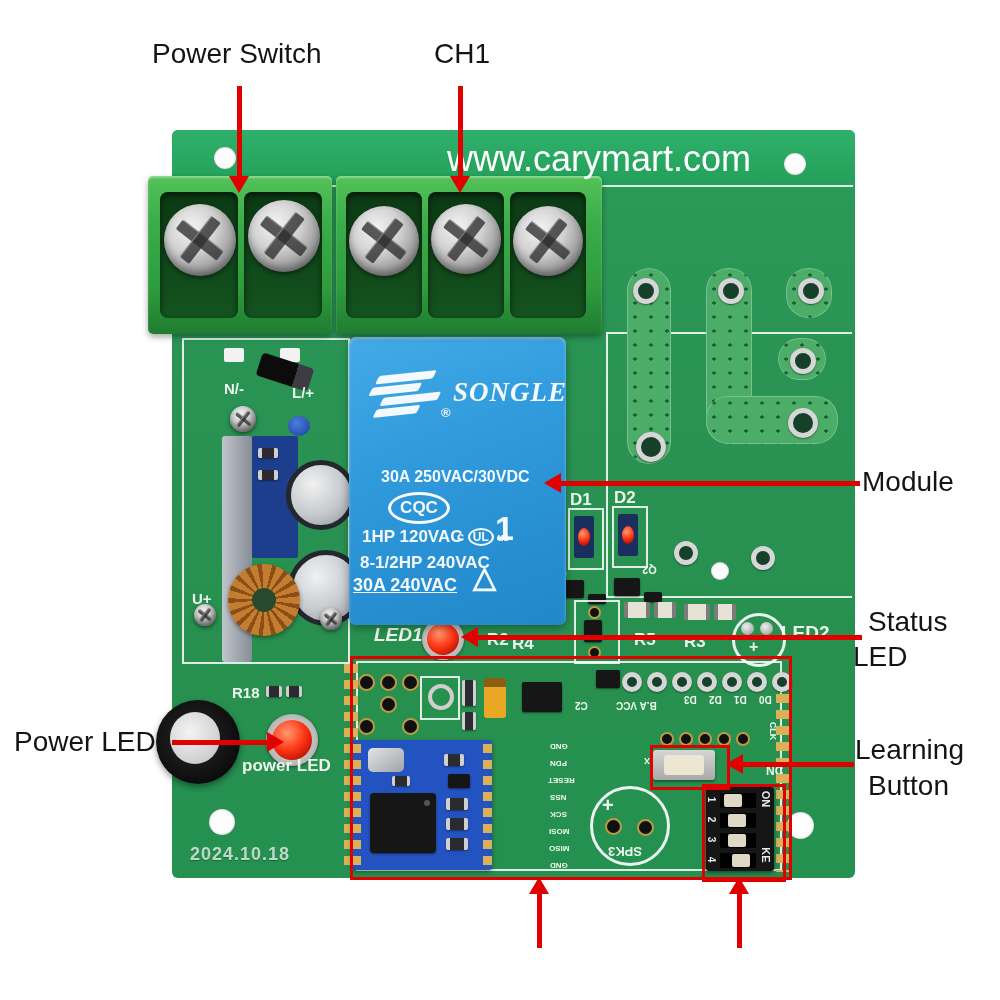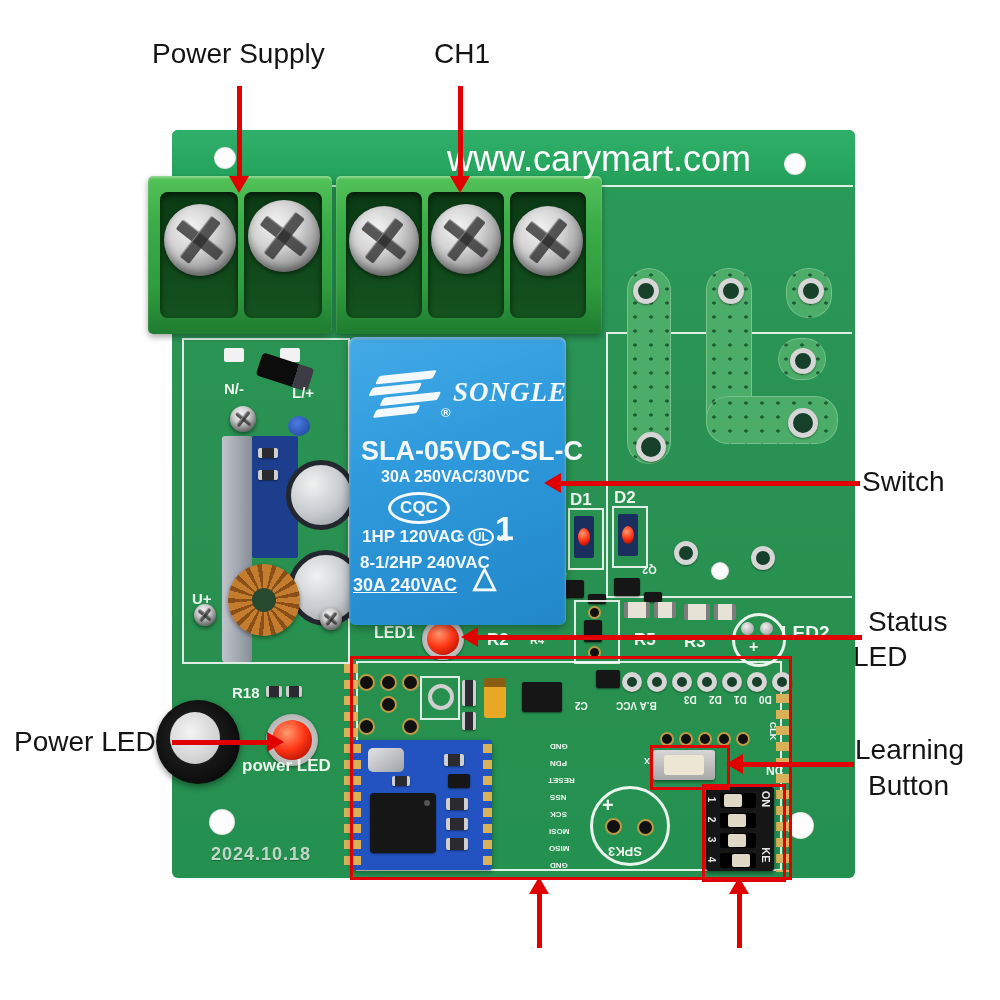--- a/index.html
+++ b/index.html
@@ -150,21 +150,20 @@
 
   <div class="relay">
     <div class="abs" style="left:22px;top:36px;width:76px;height:46px;transform:rotate(-6deg);">
       <div class="logo-bar" style="left:8px;top:0;width:58px;"></div>
       <div class="logo-bar" style="left:0;top:11px;width:50px;"></div>
       <div class="logo-bar" style="left:10px;top:22px;width:58px;"></div>
       <div class="logo-bar" style="left:2px;top:33px;width:44px;"></div>
     </div>
     <div class="t" style="left:92px;top:68px;font-size:13px;">®</div>
     <div class="t" style="left:104px;top:40px;font-size:27px;font-style:italic;font-family:'Liberation Serif',serif;letter-spacing:1px;">SONGLE</div>
-    <div class="t" style="left:12px;top:99px;font-size:27px;">SLA-05VDC-SL-C</div>
     <div class="t" style="left:32px;top:131px;font-size:16px;">30A  250VAC/30VDC</div>
     <div class="cqc" style="left:39px;top:155px;width:56px;height:26px;font-size:17px;">CQC</div>
     <div class="t" style="left:146px;top:172px;font-size:34px;">1</div>
     <div class="t" style="left:13px;top:190px;font-size:17px;">1HP 120VAC</div>
     <div class="t" style="left:108px;top:192px;font-size:13px;">
       <span>c</span>
       <span class="ulmark">UL</span>
       <span style="font-size:10px;">us</span>
     </div>
     <div class="t" style="left:11px;top:216px;font-size:17px;">8-1/2HP 240VAC</div>
@@ -184,27 +183,27 @@
   <div class="silk r180" style="left:642px;top:564px;font-size:11px;">Q2</div>
   <div class="blk" style="left:558px;top:580px;width:26px;height:18px;"></div>
   <div class="blk" style="left:614px;top:578px;width:26px;height:18px;"></div>
   <div class="blk" style="left:588px;top:594px;width:18px;height:10px;"></div>
   <div class="blk" style="left:644px;top:592px;width:18px;height:10px;"></div>
 
   <div class="gring" style="left:674px;top:541px;width:14px;height:14px;"></div>
   <div class="gring" style="left:751px;top:546px;width:14px;height:14px;"></div>
   <div class="hole" style="left:711px;top:562px;width:18px;height:18px;"></div>
 
-  <div class="silk" style="left:374px;top:624px;font-size:16px;">LED1</div>
+  <div class="silk" style="left:374px;top:624px;font-size:19px;font-style:italic;">LED1</div>
   <div class="ledring" style="left:422px;top:618px;width:42px;height:42px;"></div>
   <div class="leddome" style="left:427px;top:623px;width:32px;height:32px;"></div>
   <div class="smd" style="left:484px;top:606px;width:28px;height:15px;"></div>
   <div class="silk" style="left:487px;top:630px;font-size:17px;">R2</div>
   <div class="smd" style="left:528px;top:608px;width:28px;height:15px;"></div>
-  <div class="silk" style="left:530px;top:634px;font-size:11px;">R4</div>
+  <div class="silk" style="left:512px;top:634px;font-size:17px;">R4</div>
   <div class="silkrect" style="left:574px;top:600px;width:42px;height:60px;"></div>
   <div class="dhole" style="left:588px;top:606px;width:9px;height:9px;"></div>
   <div class="blk" style="left:584px;top:620px;width:18px;height:22px;"></div>
   <div class="dhole" style="left:588px;top:646px;width:9px;height:9px;"></div>
   <div class="smdw" style="left:624px;top:602px;width:26px;height:16px;"></div>
   <div class="smdw" style="left:654px;top:602px;width:22px;height:16px;"></div>
   <div class="silk" style="left:634px;top:630px;font-size:17px;">R5</div>
   <div class="smdw" style="left:684px;top:604px;width:26px;height:16px;"></div>
   <div class="smdw" style="left:714px;top:604px;width:22px;height:16px;"></div>
   <div class="silk" style="left:684px;top:632px;font-size:17px;">R3</div>
@@ -215,21 +214,21 @@
   <div class="silk" style="left:781px;top:622px;font-size:19px;">LED2</div>
 
   <div class="abs" style="left:156px;top:700px;width:84px;height:84px;border-radius:50%;background:radial-gradient(circle at 45% 45%,#2a2a2a,#0a0a0a 75%);box-shadow:0 3px 6px rgba(0,0,0,.4);"></div>
   <div class="abs" style="left:170px;top:712px;width:50px;height:52px;border-radius:50%;background:radial-gradient(circle at 40% 38%,#f4f4f4,#cfcfcf 70%,#a9a9a9);"></div>
   <div class="silk" style="left:232px;top:684px;font-size:15px;">R18</div>
   <div class="smd" style="left:266px;top:686px;width:16px;height:11px;"></div>
   <div class="smd" style="left:286px;top:686px;width:16px;height:11px;"></div>
   <div class="ledring" style="left:266px;top:714px;width:52px;height:52px;"></div>
   <div class="leddome" style="left:272px;top:720px;width:40px;height:40px;"></div>
   <div class="silk" style="left:242px;top:756px;font-size:17px;font-weight:bold;">power LED</div>
-  <div class="abs" style="left:190px;top:844px;font-size:18px;font-weight:bold;color:rgba(236,246,238,.78);letter-spacing:1px;text-shadow:0 1px 1px rgba(0,0,0,.3);margin-left:21px;">2024.10.18</div>
+  <div class="abs" style="left:190px;top:844px;font-size:18px;font-weight:bold;color:rgba(236,246,238,.78);letter-spacing:1px;text-shadow:0 1px 1px rgba(0,0,0,.3);">2024.10.18</div>
 
   <div class="silkrect" style="left:356px;top:661px;width:422px;height:206px;"></div>
   <div class="goldcol" style="left:344px;top:664px;width:14px;height:206px;"></div>
   <div class="goldcol" style="left:776px;top:694px;width:14px;height:178px;"></div>
 
   <div class="dhole" style="left:358px;top:674px;width:13px;height:13px;"></div>
   <div class="dhole" style="left:380px;top:674px;width:13px;height:13px;"></div>
   <div class="dhole" style="left:402px;top:674px;width:13px;height:13px;"></div>
   <div class="dhole" style="left:380px;top:696px;width:13px;height:13px;"></div>
   <div class="dhole" style="left:358px;top:718px;width:13px;height:13px;"></div>
@@ -311,29 +310,29 @@
     <div class="silk r90" style="left:3px;top:47px;font-size:10px;">3</div>
     <div class="silk r90" style="left:3px;top:67px;font-size:10px;">4</div>
     <div class="silk r90" style="left:52px;top:6px;font-size:11px;">ON</div>
     <div class="silk r90" style="left:52px;top:62px;font-size:11px;">KE</div>
   </div>
 
   <div class="redbox" style="left:350px;top:656px;width:436px;height:218px;"></div>
   <div class="redbox" style="left:650px;top:745px;width:74px;height:39px;"></div>
   <div class="redbox" style="left:702px;top:784px;width:78px;height:92px;"></div>
 
-  <div class="ann-label" style="left:152px;top:38px;">Power Supply</div>
+  <div class="ann-label" style="left:152px;top:38px;">Power Switch</div>
   <div class="aline" style="left:237px;top:86px;width:5px;height:92px;"></div>
   <div class="ah-down" style="left:229px;top:176px;"></div>
 
   <div class="ann-label" style="left:434px;top:38px;">CH1</div>
   <div class="aline" style="left:458px;top:86px;width:5px;height:92px;"></div>
   <div class="ah-down" style="left:450px;top:176px;"></div>
 
-  <div class="ann-label" style="left:862px;top:466px;">Switch</div>
+  <div class="ann-label" style="left:862px;top:466px;">Module</div>
   <div class="aline" style="left:560px;top:481px;width:300px;height:5px;"></div>
   <div class="ah-left" style="left:544px;top:473px;"></div>
 
   <div class="ann-label" style="left:868px;top:606px;">Status</div>
   <div class="ann-label" style="left:853px;top:641px;">LED</div>
   <div class="aline" style="left:477px;top:635px;width:385px;height:5px;"></div>
   <div class="ah-left" style="left:461px;top:627px;"></div>
 
   <div class="ann-label" style="left:14px;top:726px;">Power LED</div>
   <div class="aline" style="left:172px;top:740px;width:96px;height:5px;"></div>

